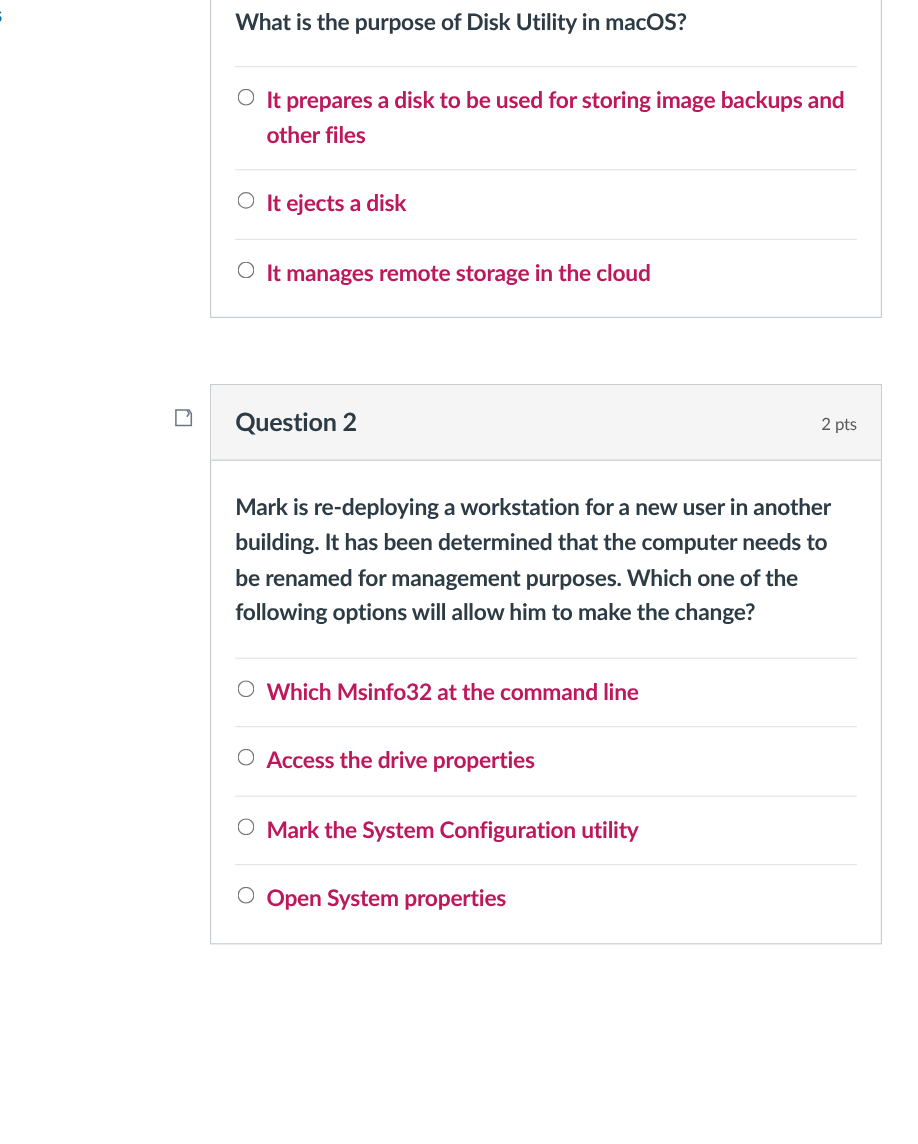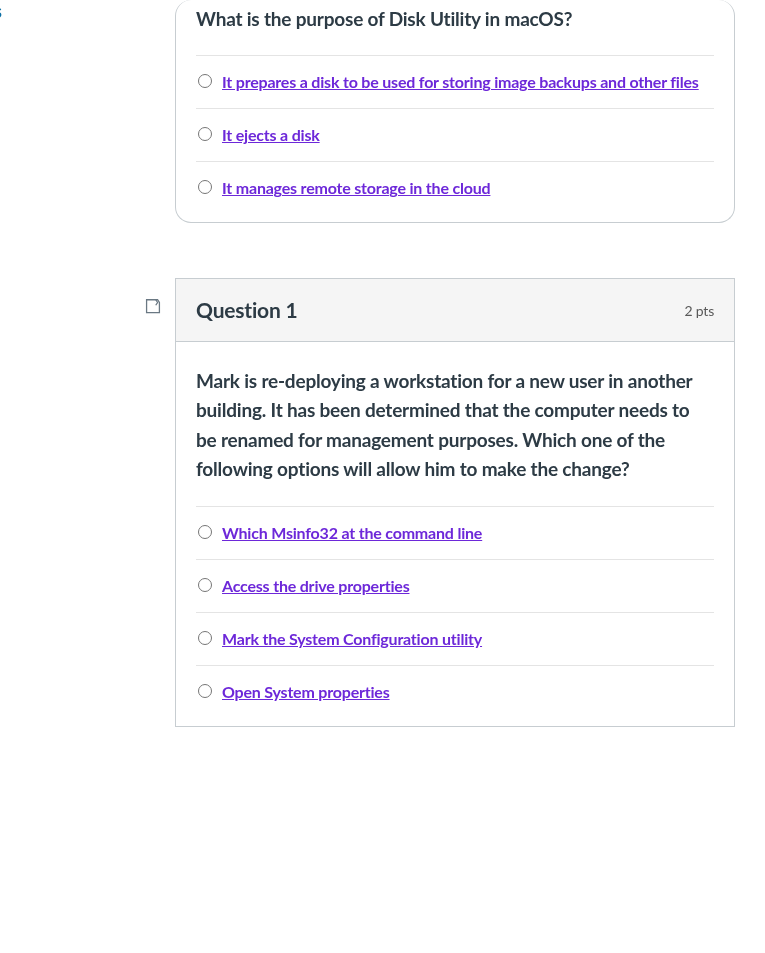--- a/index.html
+++ b/index.html
@@ -64,25 +64,24 @@
       gap: 10px;
     }
     .answer-row input[type="radio"] {
       margin-top: 4px;
       width: 14px;
       height: 14px;
       accent-color: #666;
       flex-shrink: 0;
     }
     .answer-text {
-      font-size: 16px;
+      font-size: 19px;
       font-weight: 700;
-      color: #6d28d9;
+      color: #be185d;
       line-height: 1.5;
-      text-decoration: underline;
     }
     .flag-icon {
       position: absolute;
       left: -34px;
       top: 18px;
       width: 22px;
       height: 22px;
       color: #6a7883;
     }
     .flag-icon svg {
@@ -104,21 +103,21 @@
       padding-top: 4px;
     }
   </style>
 </head>
 <body>
 
 <div class="top-left-letter">s</div>
 
 <div class="page-container">
 
-  <div class="question-card q1-card" style="border-top:none;border-radius:16px;">
+  <div class="question-card q1-card" style="border-top:none;">
     <div class="question-body">
       <div class="question-text">What is the purpose of Disk Utility in macOS?</div>
       <div class="answers">
         <label class="answer-row">
           <input type="radio" name="q1" style="">
           <span class="answer-text">It prepares a disk to be used for storing image backups and other files</span>
         </label>
         <label class="answer-row">
           <input type="radio" name="q1" style="">
           <span class="answer-text">It ejects a disk</span>
@@ -132,21 +131,21 @@
   </div>
 
   <div class="question-card">
     <span class="flag-icon">
       <svg viewBox="0 0 24 24">
         <path d="M5 3 L17 3 L19 6 L19 17 L5 17 Z"></path>
         <path d="M15 3 L17 6 L15 9"></path>
       </svg>
     </span>
     <div class="question-header">
-      <span class="question-title">Question 1</span>
+      <span class="question-title">Question 2</span>
       <span class="question-points">2 pts</span>
     </div>
     <div class="question-body">
       <div class="question-text">Mark is re-deploying a workstation for a new user in another building. It has been determined that the computer needs to be renamed for management purposes. Which one of the following options will allow him to make the change?</div>
       <div class="answers">
         <label class="answer-row">
           <input type="radio" name="q2" style="">
           <span class="answer-text">Which Msinfo32 at the command line</span>
         </label>
         <label class="answer-row">

